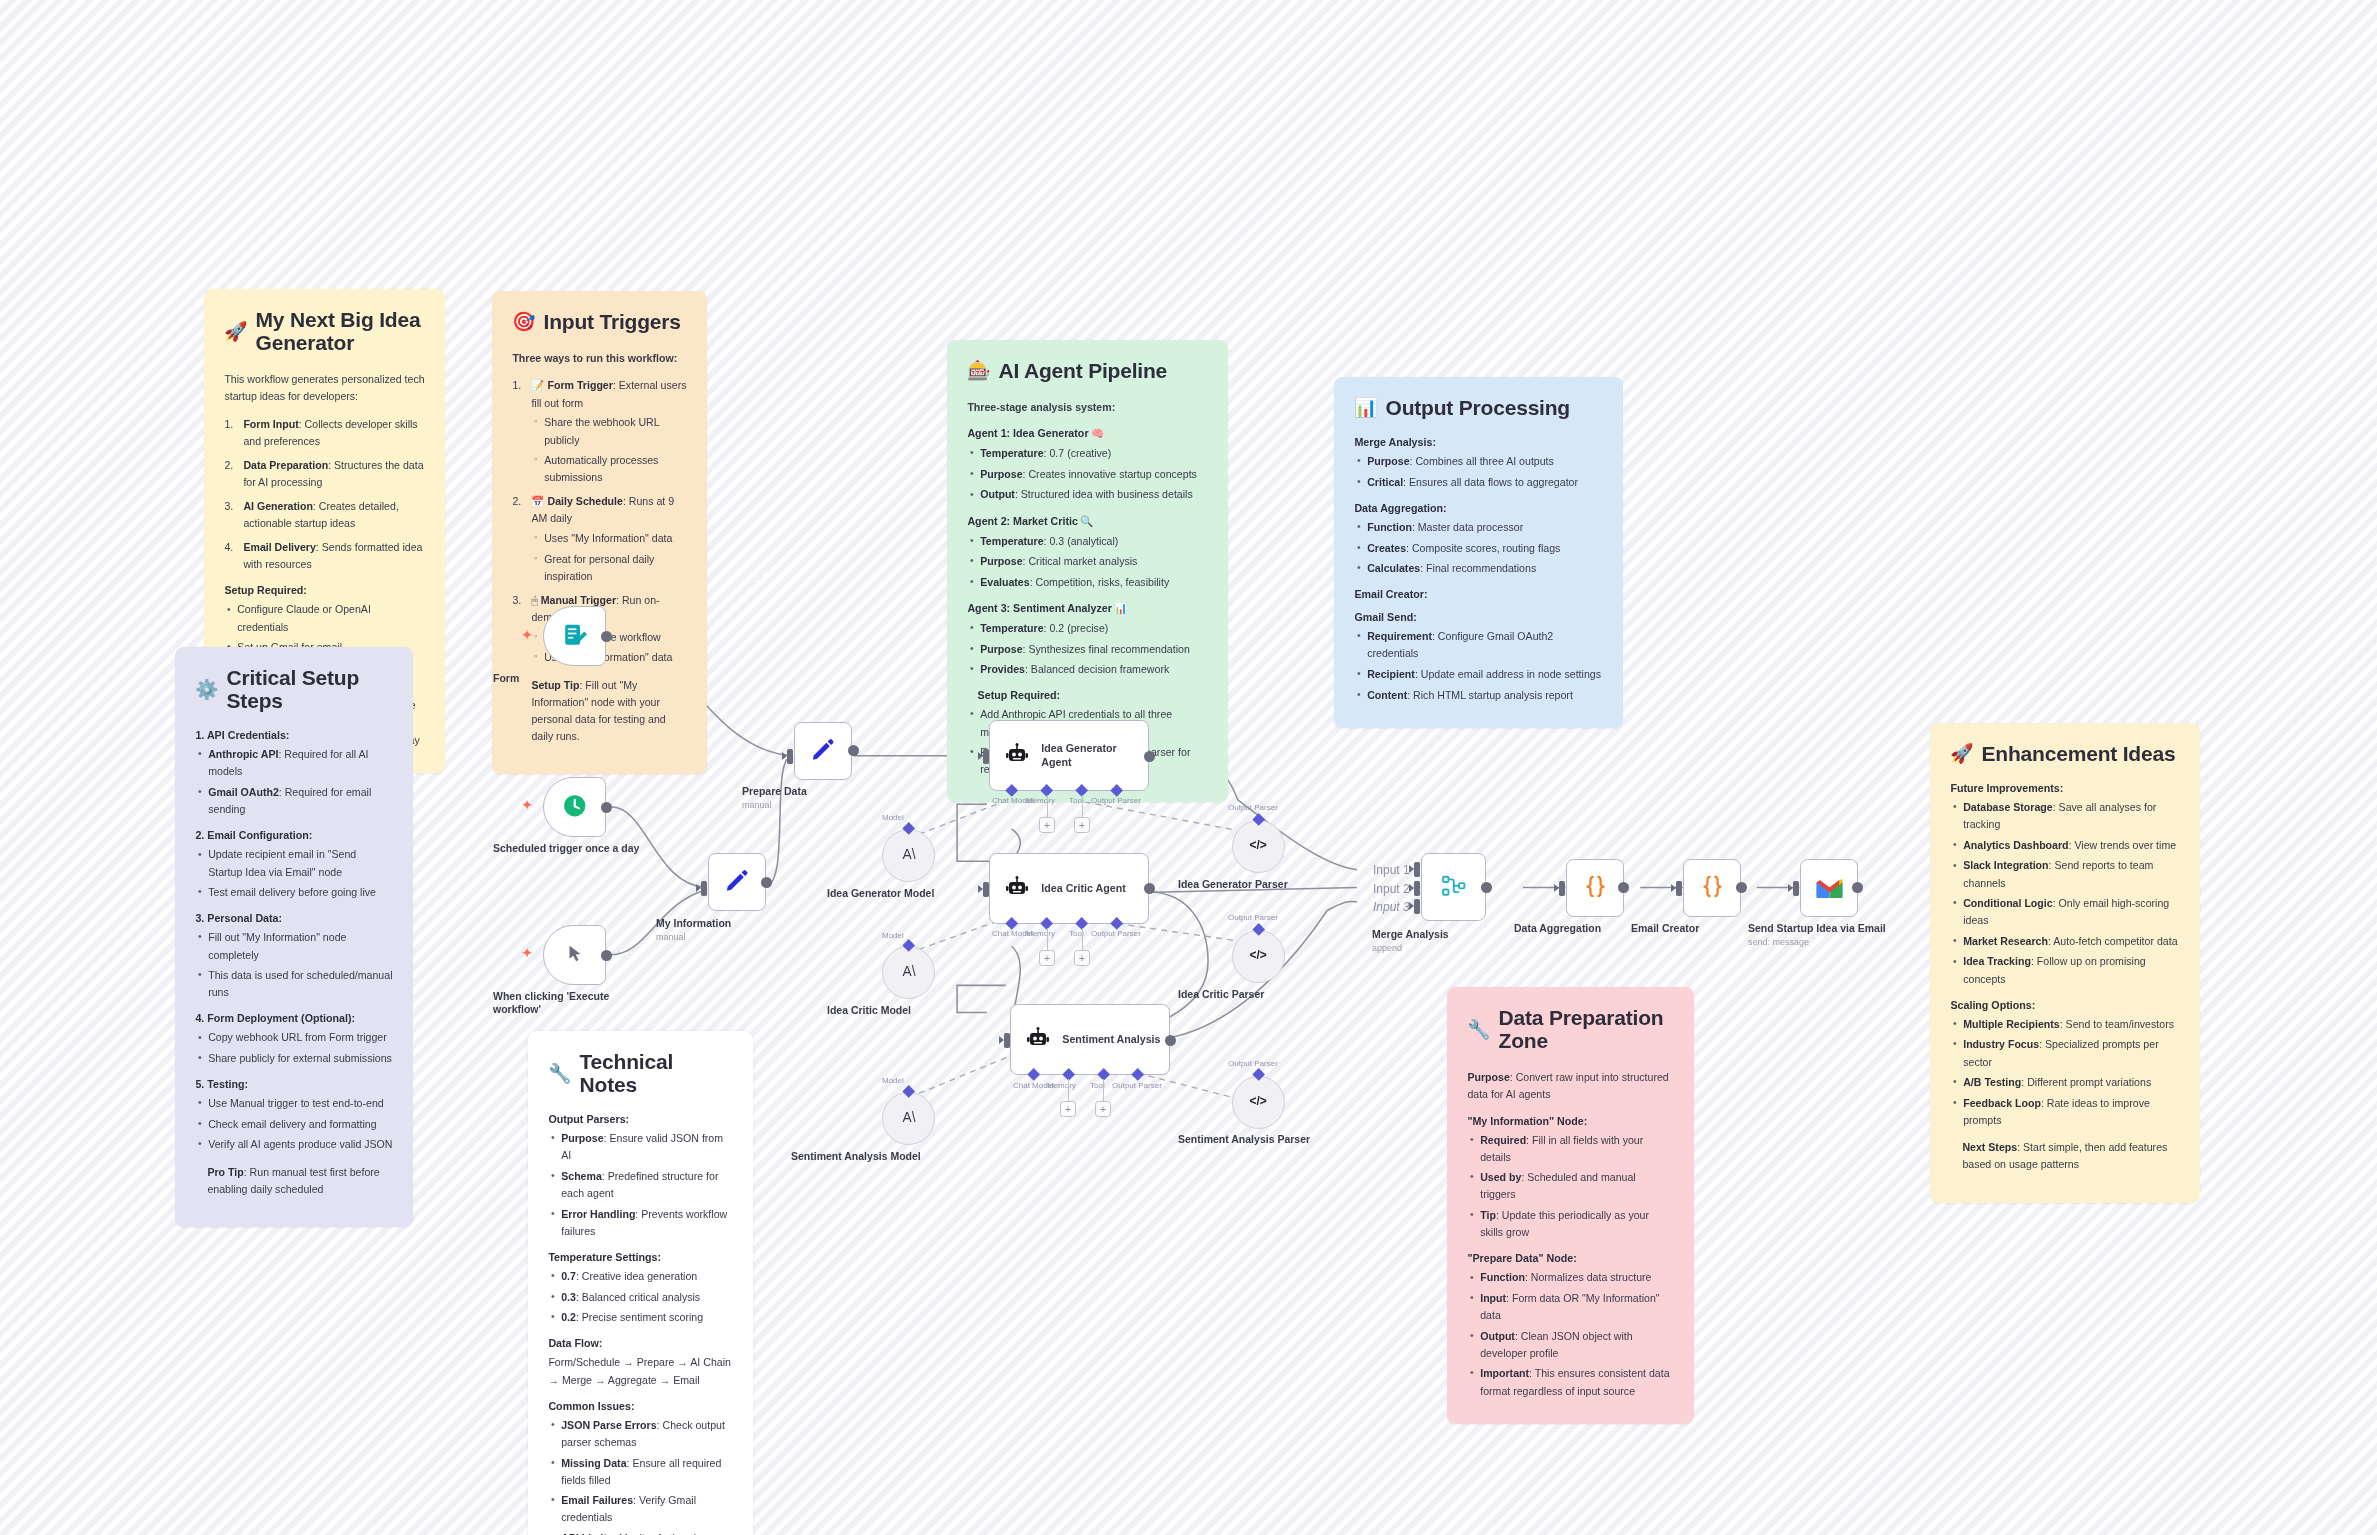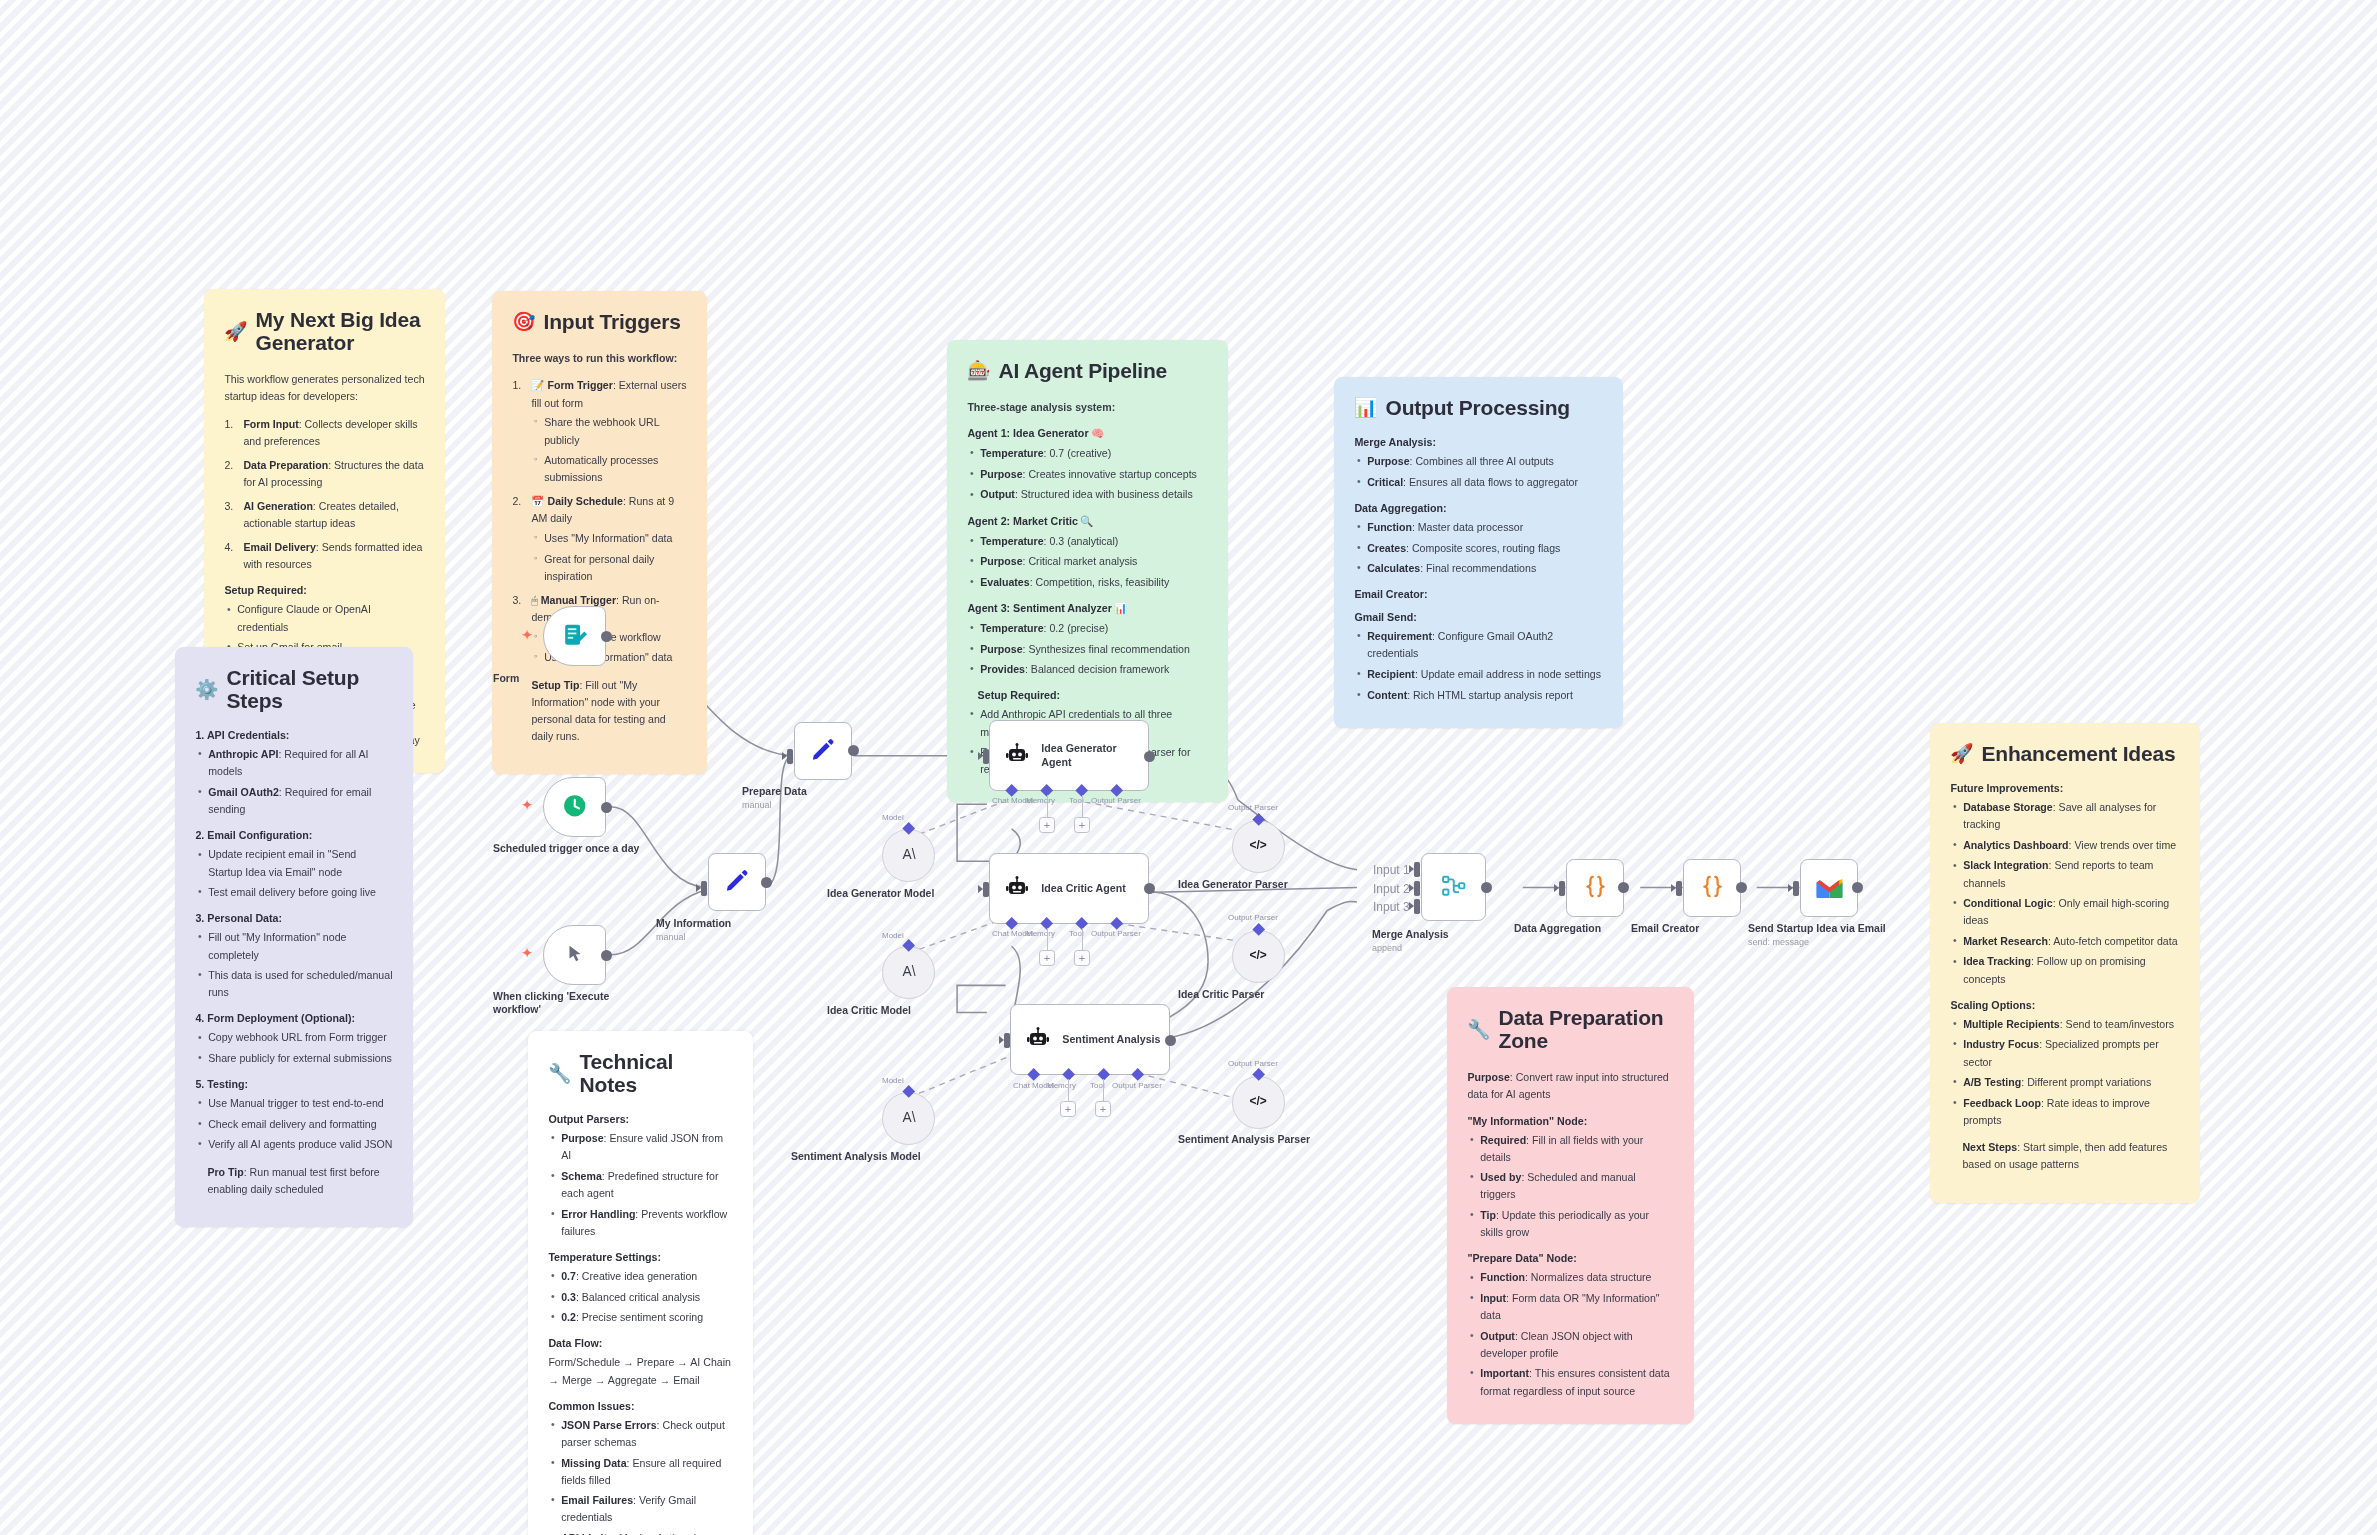--- a/index.html
+++ b/index.html
@@ -579,21 +579,21 @@
   </div>
   <div class="dia" style="left:1254px; top:1070px;"></div>
   <div class="sublabel" style="left:1228px; top:1059px;">Output Parser</div>
   <div class="nlabel" style="left:1259px; top:1133px;">Sentiment Analysis Parser</div>
 
   <div class="inport" style="left:1414px; top:862px;"></div>
   <div class="inport" style="left:1414px; top:881px;"></div>
   <div class="inport" style="left:1414px; top:899px;"></div>
   <div class="edgelabel" style="left:1373px; top:863px;">Input 1</div>
   <div class="edgelabel" style="left:1373px; top:882px;">Input 2</div>
-  <div class="edgelabel" style="left:1373px; top:900px;">Input 3</div>
+  <div class="edgelabel" style="left:1373px; top:900px;font-style:italic;">Input 3</div>
   <div class="node" style="left:1421px; top:853px; width:65px; height:68px;">
     <span>
       <svg width="25.5" height="25.5" viewBox="0 0 24 24" fill="none" stroke="#2ab0c5" stroke-width="1.8">
         <rect x="2" y="3.5" width="5" height="5" rx="1"></rect>
           <rect x="2" y="15.5" width="5" height="5" rx="1"></rect>
           <rect x="17" y="9.5" width="5" height="5" rx="1"></rect>
         <path d="M7 6h3a2 2 0 012 2v8a2 2 0 002 2h3M12 12h5"></path>
       </svg>
     </span>
   </div>

